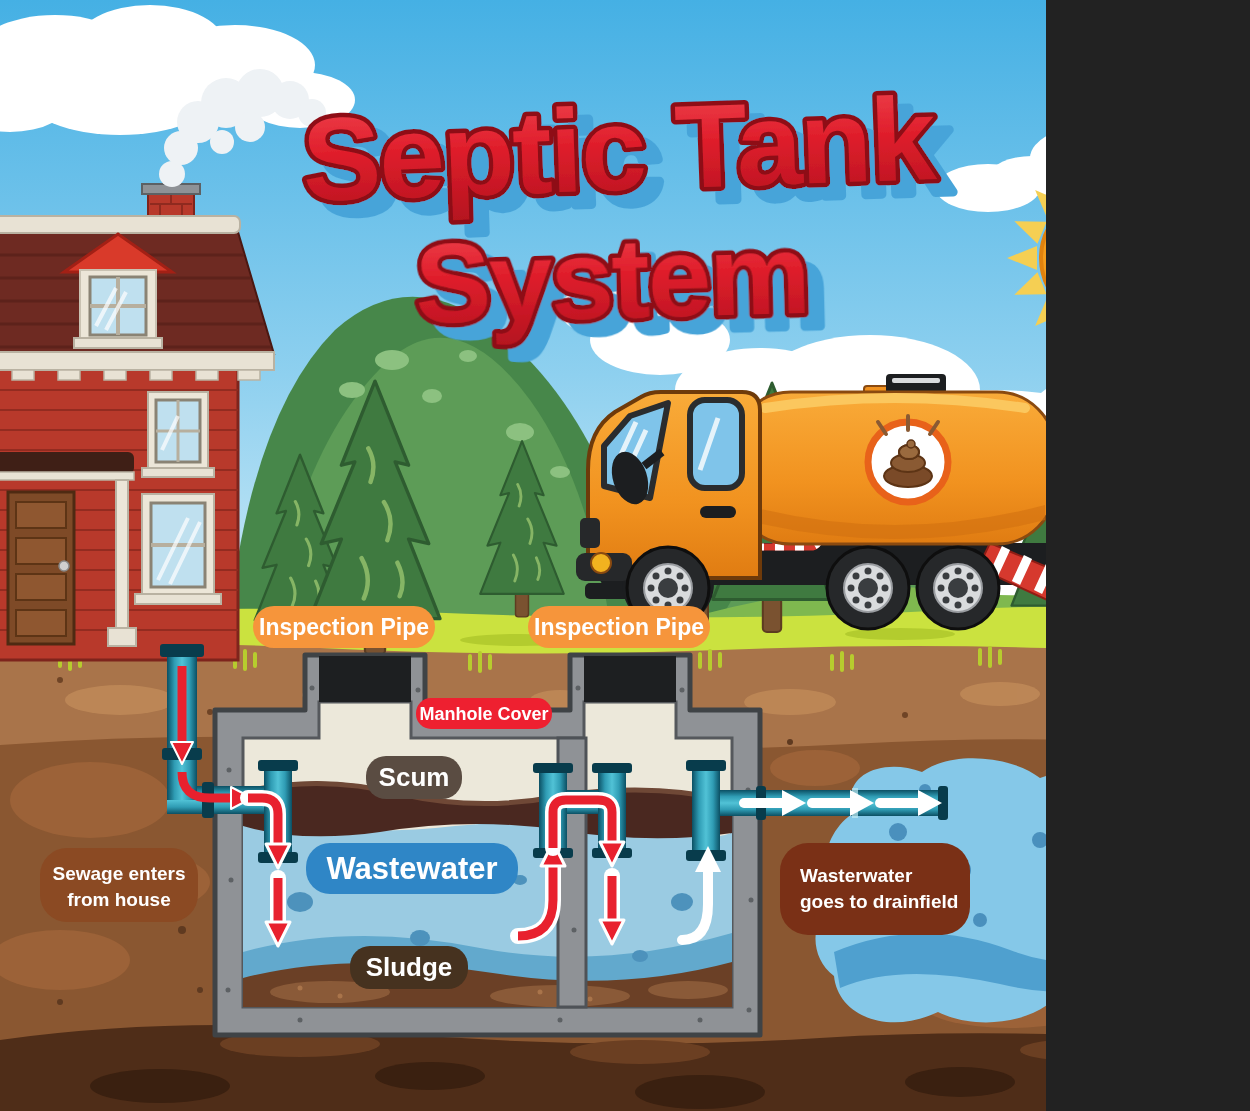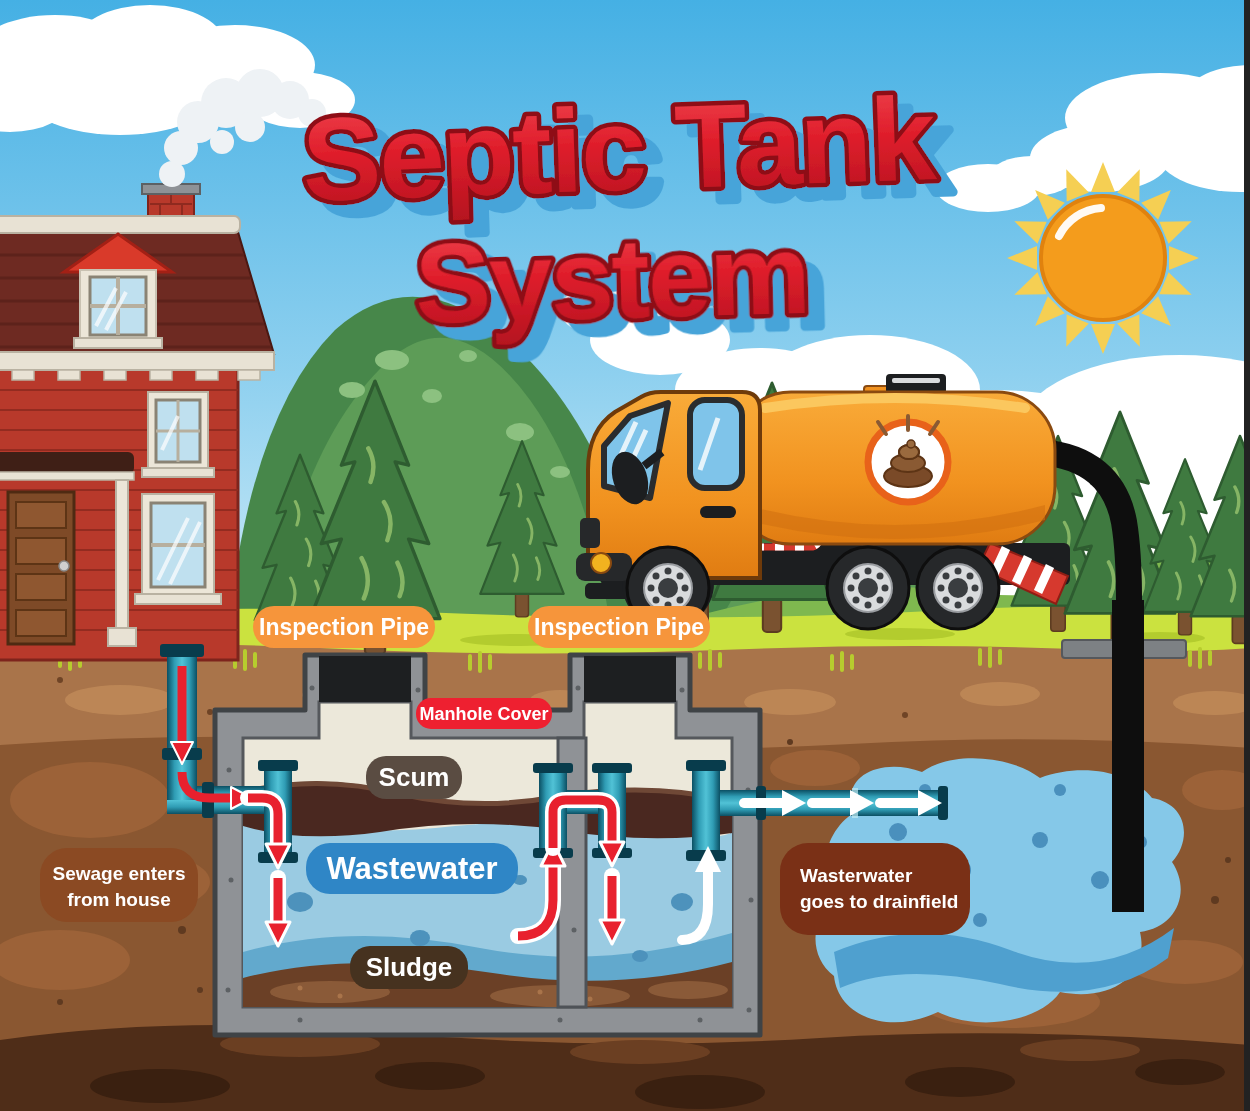--- a/index.html
+++ b/index.html
@@ -1,16 +1,16 @@
 <!DOCTYPE html>
 <html><head>
 <meta charset="utf-8">
 <style>
   html,body{margin:0;padding:0;background:#222;}
-  .stage{position:relative;width:1244px;height:1111px;overflow:hidden;
+  .stage{position:relative;width:1046px;height:1111px;overflow:hidden;
          font-family:"Liberation Sans",sans-serif;background:#7ec8ea;}
   svg{display:block}
   text{font-family:"Liberation Sans","DejaVu Sans",sans-serif;}
   .lbl{fill:#ffffff;font-weight:bold;text-anchor:middle;}
   .lbl-left{fill:#ffffff;font-weight:bold;text-anchor:start;}
   .title-txt{font-weight:bold;text-anchor:middle;letter-spacing:-2px;
              paint-order:stroke;stroke:#8e0f18;stroke-width:9px;stroke-linejoin:round;}
 </style>
 </head>
 <body>

